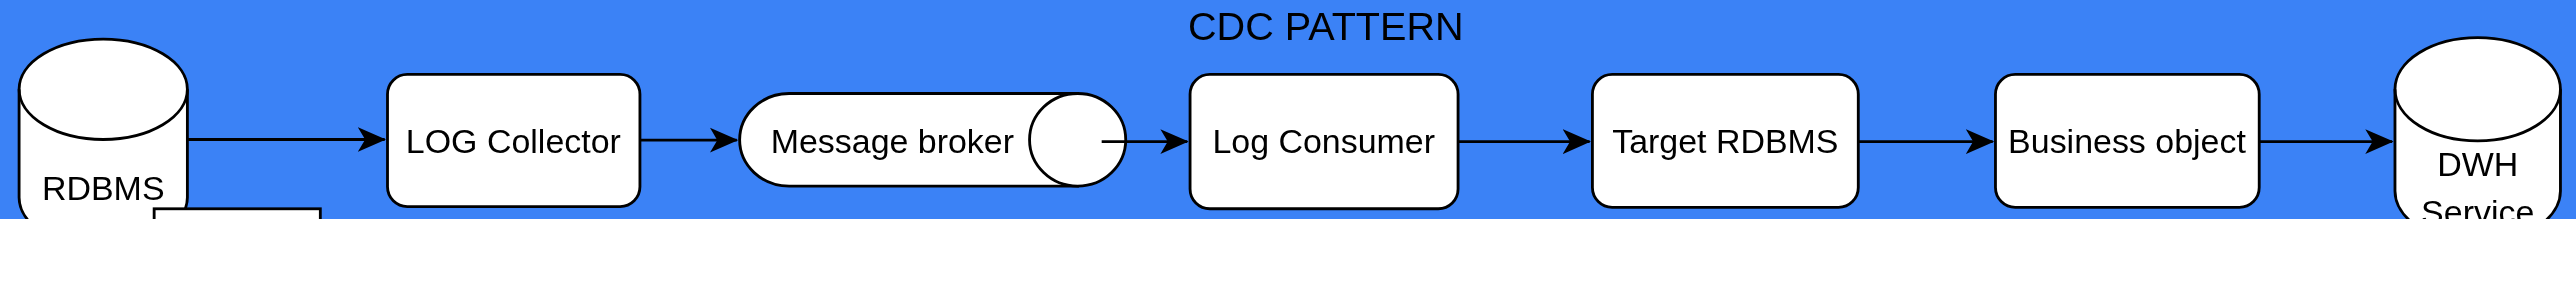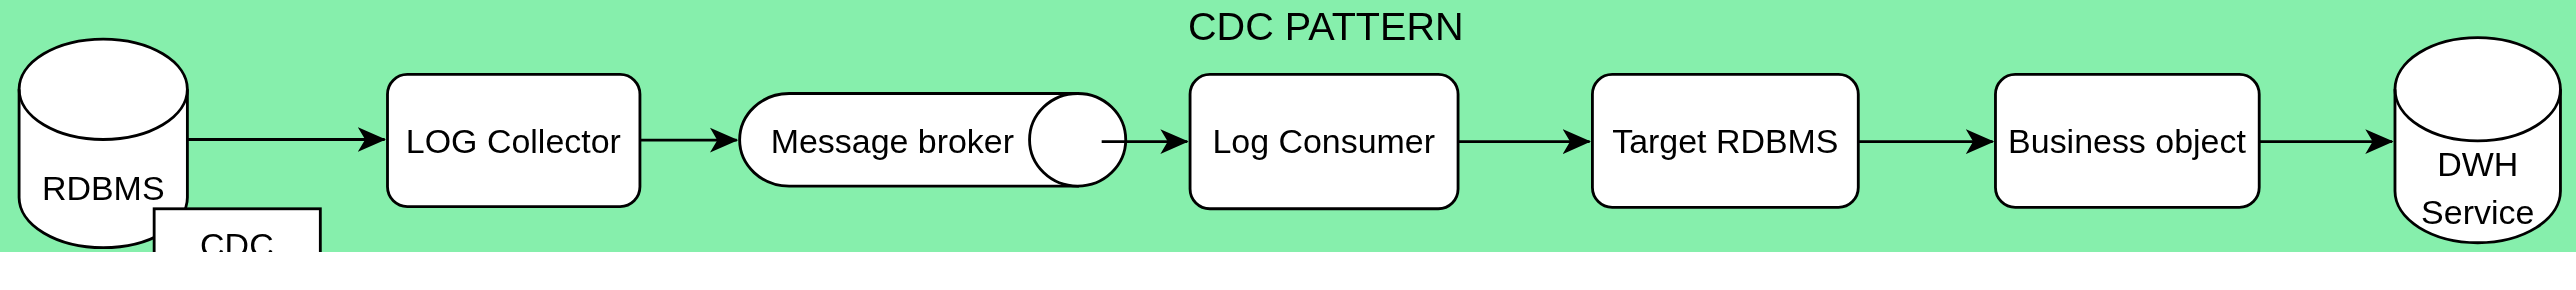--- a/index.html
+++ b/index.html
@@ -3,22 +3,22 @@
 <meta charset="utf-8">
 <style>
   html, body {
     margin: 0;
     padding: 0;
     background: #ffffff;
   }
   .canvas {
     position: relative;
     width: 2576px;
-    height: 252px;
-    background: #86efac;
+    height: 219px;
+    background: #3b82f6;
     font-family: "Liberation Sans", sans-serif;
   }
   svg {
     display: block;
     width: 2576px;
     height: 291px;
   }
   .shape {
     fill: #ffffff;
     stroke: #000000;

